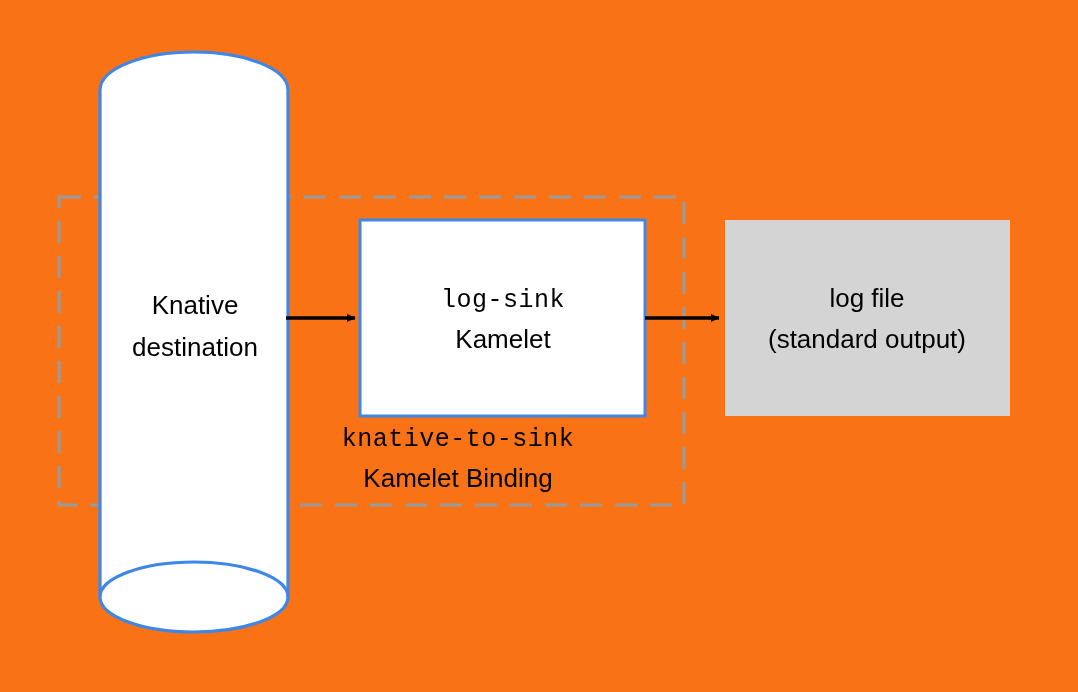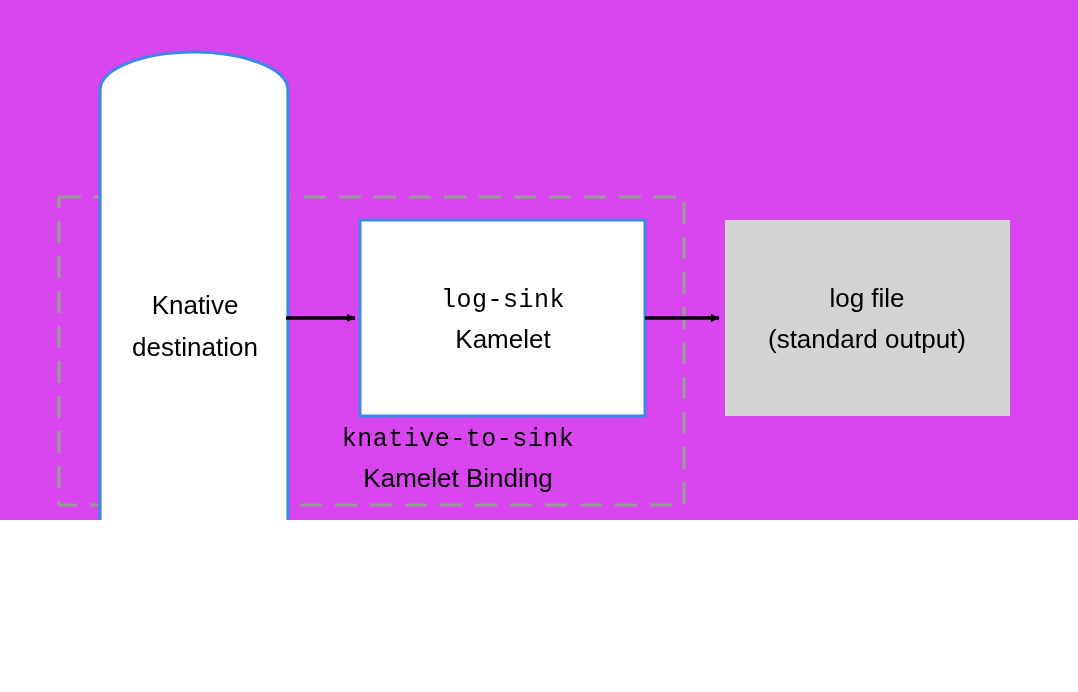--- a/index.html
+++ b/index.html
@@ -7,22 +7,22 @@
     margin: 0;
     padding: 0;
     background: #ffffff;
   }
   body {
     font-family: "Liberation Sans", sans-serif;
   }
   #diagram-canvas {
     position: relative;
     width: 1078px;
-    height: 520px;
-    background: #d946ef;
+    height: 692px;
+    background: #f97316;
     overflow: hidden;
     text-align: center;
   }
   #diagram-canvas svg {
     position: absolute;
     top: 0;
     left: 0;
     width: 1078px;
     height: 692px;
   }

